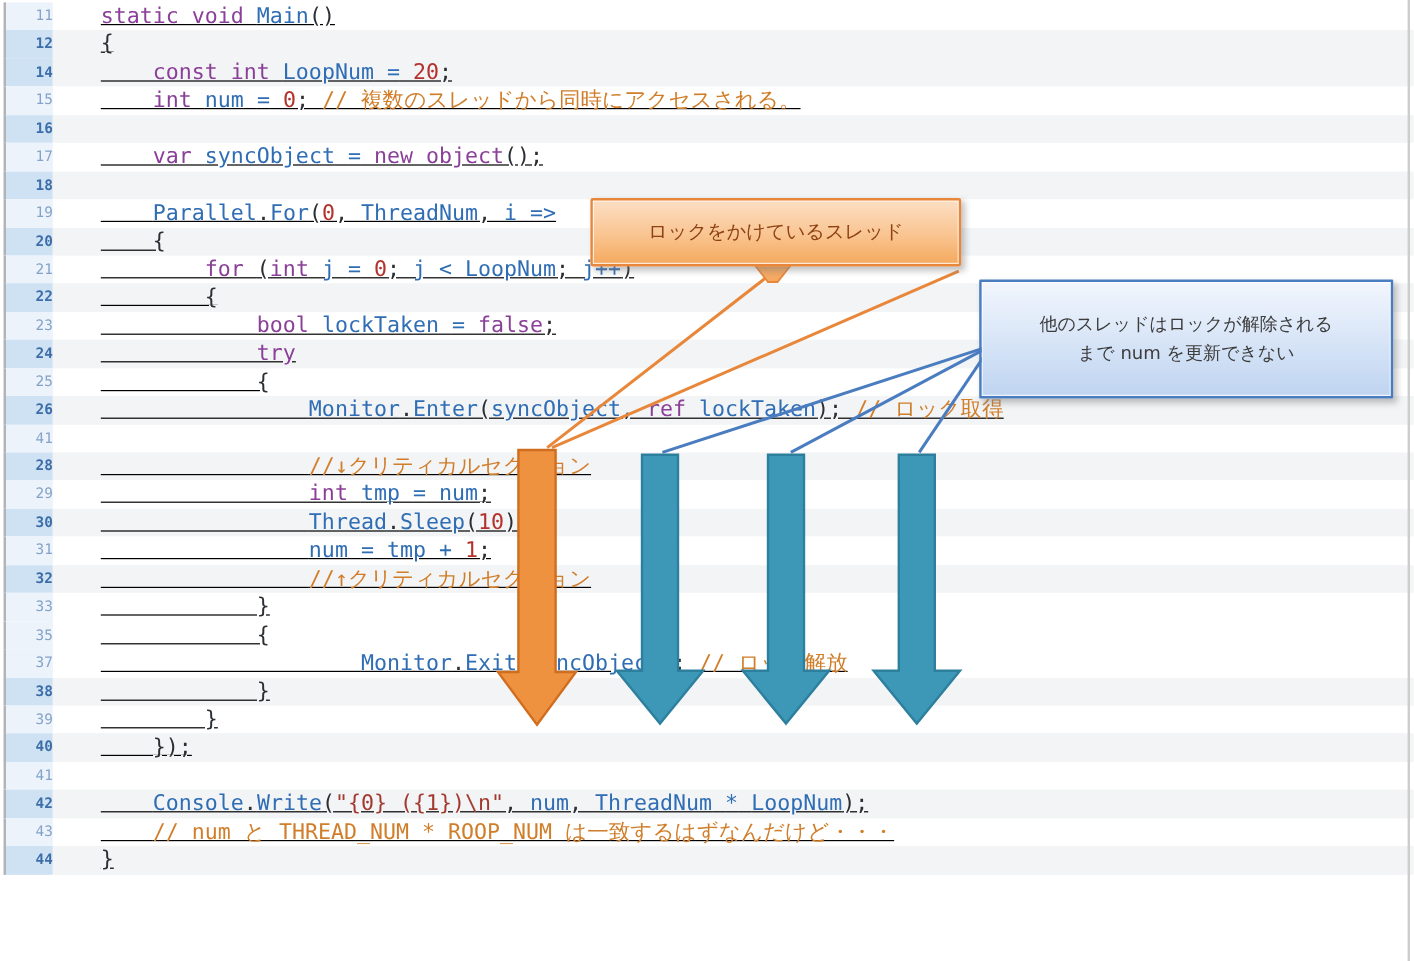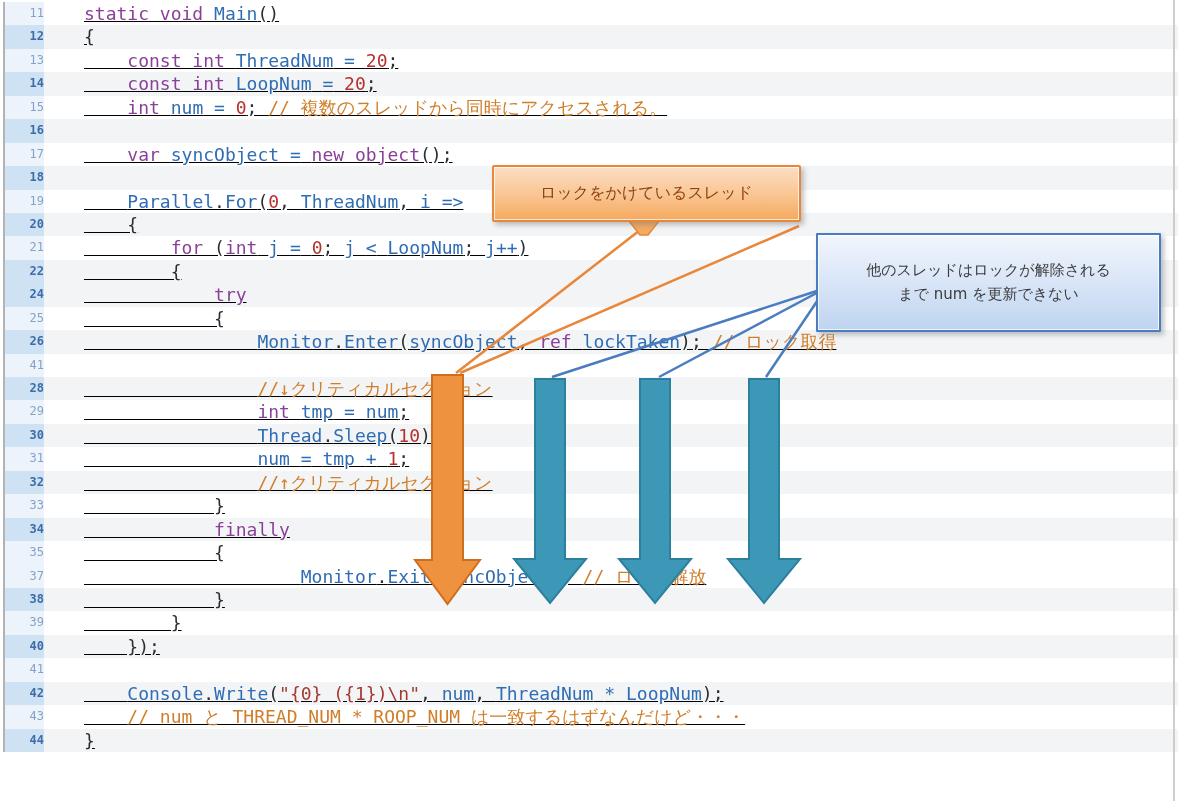--- a/index.html
+++ b/index.html
@@ -52,24 +52,20 @@
 
 <div id="editor">
     <div class="row odd">
       <span class="gutter">11</span>
       <span class="code"><span class="tok-kw">static void </span><span class="tok-id">Main</span><span class="tok-pl">()</span></span>
     </div>
     <div class="row even">
       <span class="gutter">12</span>
       <span class="code"><span class="tok-pl">{</span></span>
     </div>
-    <div class="row odd">
-      <span class="gutter">13</span>
-      <span class="code"><span class="tok-kw">    const int </span><span class="tok-id">ThreadNum</span><span class="tok-pl"> </span><span class="tok-id">=</span><span class="tok-pl"> </span><span class="tok-num">20</span><span class="tok-pl">;</span></span>
-    </div>
     <div class="row even">
       <span class="gutter">14</span>
       <span class="code"><span class="tok-kw">    const int </span><span class="tok-id">LoopNum</span><span class="tok-pl"> </span><span class="tok-id">=</span><span class="tok-pl"> </span><span class="tok-num">20</span><span class="tok-pl">;</span></span>
     </div>
     <div class="row odd">
       <span class="gutter">15</span>
       <span class="code"><span class="tok-kw">    int </span><span class="tok-id">num</span><span class="tok-pl"> </span><span class="tok-id">=</span><span class="tok-pl"> </span><span class="tok-num">0</span><span class="tok-pl">; </span><span class="tok-com">// 複数のスレッドから同時にアクセスされる。</span></span>
     </div>
     <div class="row even">
       <span class="gutter">16</span>
@@ -92,20 +88,24 @@
       <span class="code"><span class="tok-pl">    {</span></span>
     </div>
     <div class="row odd">
       <span class="gutter">21</span>
       <span class="code"><span class="tok-kw">        for </span><span class="tok-pl">(</span><span class="tok-kw">int</span><span class="tok-pl"> </span><span class="tok-id">j</span><span class="tok-pl"> </span><span class="tok-id">=</span><span class="tok-pl"> </span><span class="tok-num">0</span><span class="tok-pl">; </span><span class="tok-id">j</span><span class="tok-pl"> </span><span class="tok-id">&lt;</span><span class="tok-pl"> </span><span class="tok-id">LoopNum</span><span class="tok-pl">; </span><span class="tok-id">j++</span><span class="tok-pl">)</span></span>
     </div>
     <div class="row even">
       <span class="gutter">22</span>
       <span class="code"><span class="tok-pl">        {</span></span>
     </div>
+    <div class="row odd">
+      <span class="gutter">23</span>
+      <span class="code"><span class="tok-kw">            bool </span><span class="tok-id">lockTaken</span><span class="tok-pl"> </span><span class="tok-id">=</span><span class="tok-pl"> </span><span class="tok-kw">false</span><span class="tok-pl">;</span></span>
+    </div>
     <div class="row even">
       <span class="gutter">24</span>
       <span class="code"><span class="tok-kw">            try</span></span>
     </div>
     <div class="row odd">
       <span class="gutter">25</span>
       <span class="code"><span class="tok-pl">            {</span></span>
     </div>
     <div class="row even">
       <span class="gutter">26</span>
@@ -131,24 +131,20 @@
       <span class="gutter">31</span>
       <span class="code"><span class="tok-pl">                </span><span class="tok-id">num</span><span class="tok-pl"> </span><span class="tok-id">=</span><span class="tok-pl"> </span><span class="tok-id">tmp</span><span class="tok-pl"> </span><span class="tok-id">+</span><span class="tok-pl"> </span><span class="tok-num">1</span><span class="tok-pl">;</span></span>
     </div>
     <div class="row even">
       <span class="gutter">32</span>
       <span class="code"><span class="tok-pl">                </span><span class="tok-com">//↑クリティカルセクション</span></span>
     </div>
     <div class="row odd">
       <span class="gutter">33</span>
       <span class="code"><span class="tok-pl">            }</span></span>
-    </div>
-    <div class="row even">
-      <span class="gutter">34</span>
-      <span class="code"><span class="tok-kw">            finally</span></span>
     </div>
     <div class="row odd">
       <span class="gutter">35</span>
       <span class="code"><span class="tok-pl">            {</span></span>
     </div>
     <div class="row odd">
       <span class="gutter">37</span>
       <span class="code"><span class="tok-pl">                    </span><span class="tok-id">Monitor</span><span class="tok-pl">.</span><span class="tok-id">Exit</span><span class="tok-pl">(</span><span class="tok-id">syncObject</span><span class="tok-pl">); </span><span class="tok-com">// ロック解放</span></span>
     </div>
     <div class="row even">

